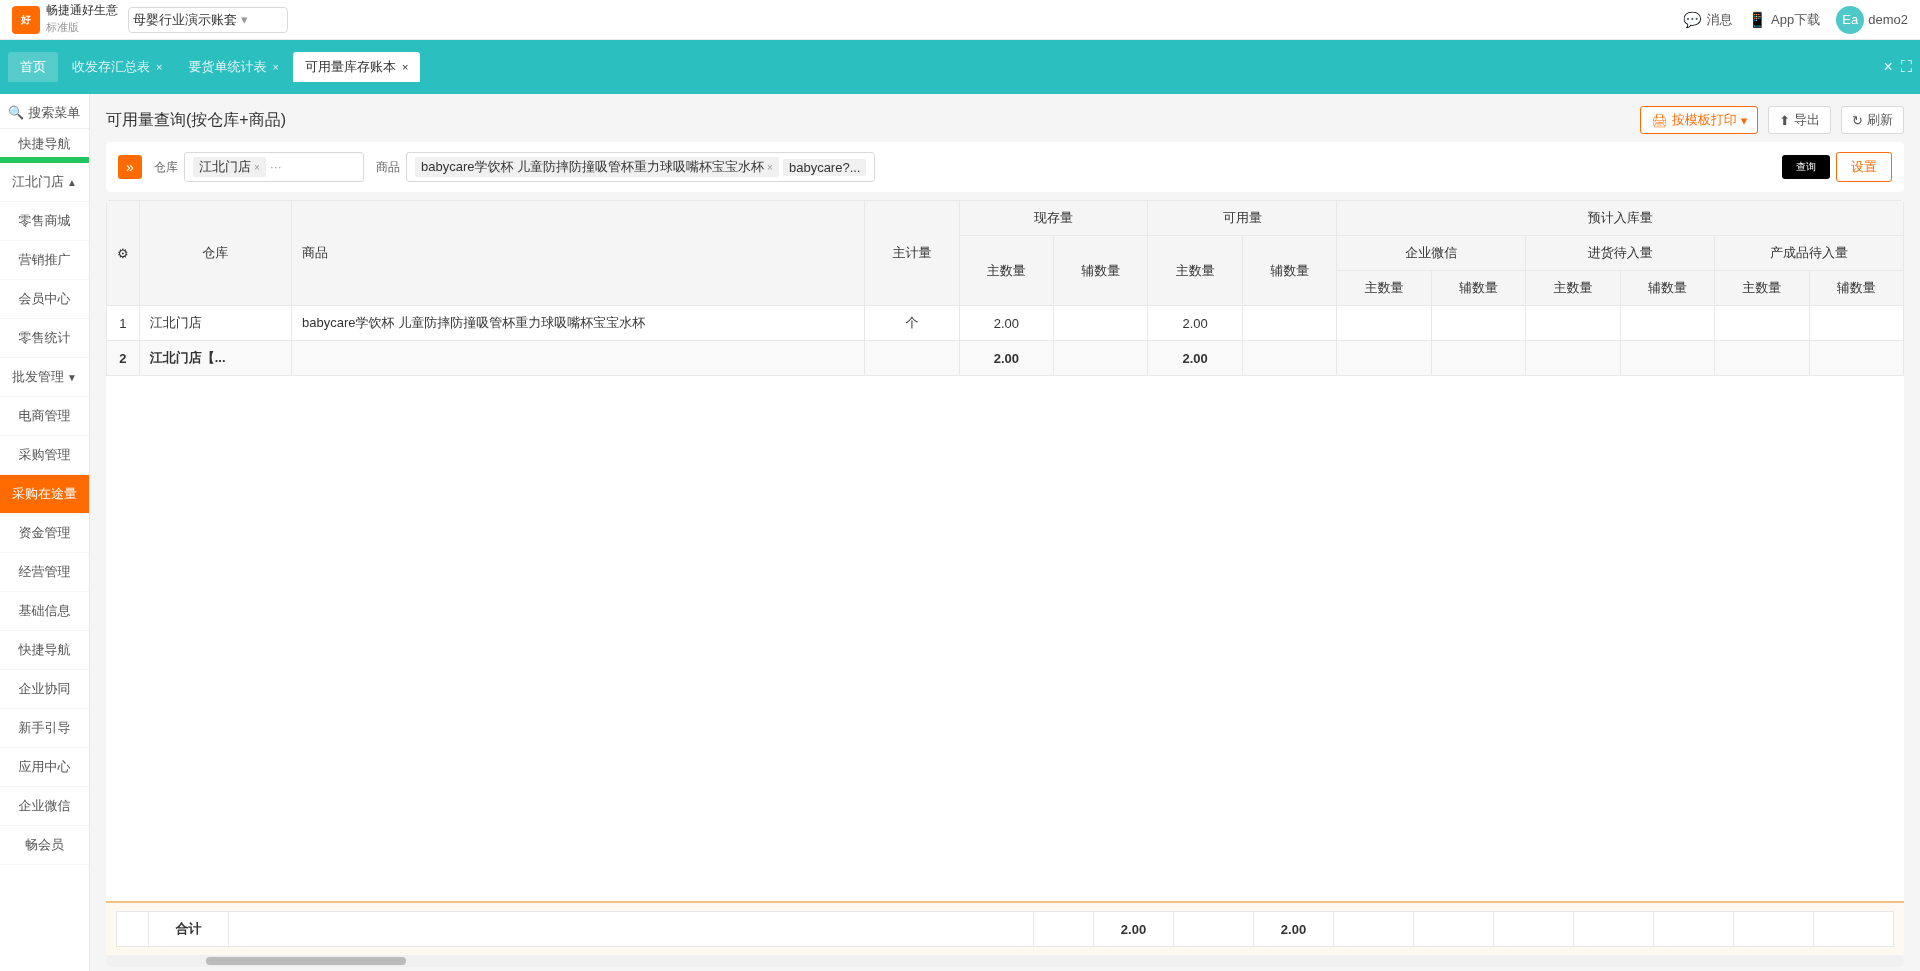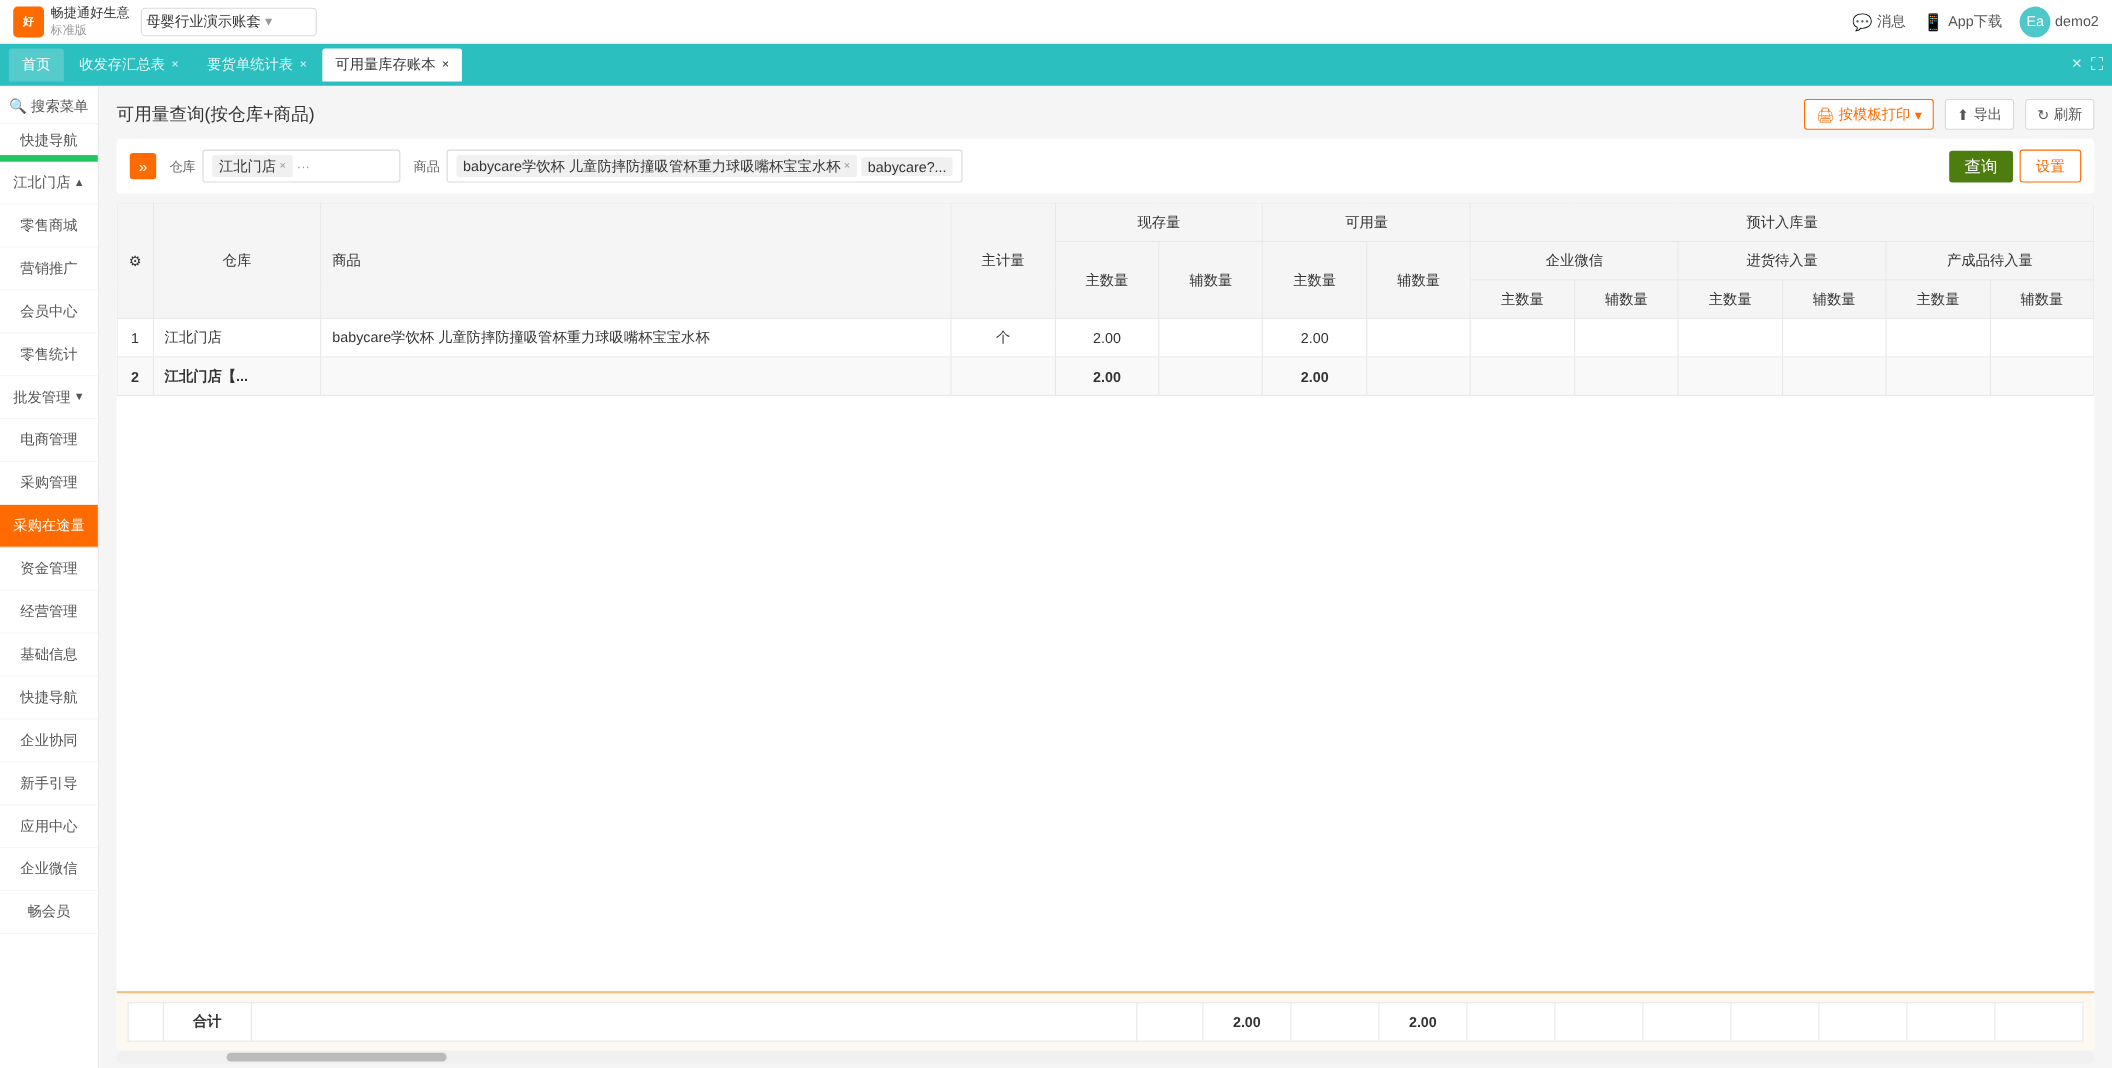--- a/index.html
+++ b/index.html
@@ -12,31 +12,31 @@
       display: flex;
       align-items: center;
       justify-content: space-between;
       border-bottom: 1px solid #e8e8e8;
       padding: 0 12px;
       flex-shrink: 0;
     }
     .top-bar-left { display: flex; align-items: center; gap: 10px; }
     .logo-area { display: flex; align-items: center; gap: 6px; }
     .logo-icon { width: 28px; height: 28px; background: #ff6b00; border-radius: 4px; display: flex; align-items: center; justify-content: center; color: #fff; font-size: 10px; font-weight: bold; }
-    .logo-text { font-size: 12px; color: #333; line-height: 1.3; }
+    .logo-text { font-size: 12px; color: #333; line-height: 1.3; font-family: Liberation Mono, monospace; }
     .logo-sub { font-size: 11px; color: #999; }
     .dropdown-selector { display: flex; align-items: center; gap: 4px; border: 1px solid #d9d9d9; border-radius: 4px; padding: 3px 4px; cursor: pointer; color: #333; font-size: 12px; min-width: 160px; }
     .top-bar-right { display: flex; align-items: center; gap: 16px; }
     .top-right-item { display: flex; align-items: center; gap: 4px; cursor: pointer; color: #555; font-size: 12px; }
     .user-avatar { width: 28px; height: 28px; border-radius: 50%; background: #4ec8c8; display: flex; align-items: center; justify-content: center; color: #fff; font-size: 11px; font-weight: normal; overflow: hidden; }
 
     
     .tab-bar {
       background: #2bbfbf;
-      height: 38px;
+      height: 54px;
       display: flex;
       align-items: center;
       padding: 0 8px;
       flex-shrink: 0;
     }
     .tab-item {
       height: 30px;
       padding: 0 12px;
       display: flex;
       align-items: center;
@@ -168,22 +168,22 @@
       background: #fff; min-width: 180px; flex-wrap: wrap;
     }
     .filter-tag {
       background: #f0f0f0; border-radius: 2px; padding: 1px 6px;
       font-size: 11px; color: #333; display: flex; align-items: center; gap: 3px;
     }
     .filter-tag-close { cursor: pointer; color: #999; font-size: 10px; }
     .filter-ellipsis { color: #999; font-size: 12px; cursor: pointer; }
     .filter-actions { display: flex; align-items: center; gap: 6px; margin-left: auto; }
     .btn-query {
-      background: #4d7c0f; color: #fff; border: none; border-radius: 3px;
-      padding: 5px 14px; cursor: pointer; font-size: 15px;
+      background: #000000; color: #fff; border: none; border-radius: 3px;
+      padding: 5px 14px; cursor: pointer; font-size: 10px;
     }
     .btn-setting {
       background: #fff; color: #ff6b00; border: 1px solid #ff6b00; border-radius: 3px;
       padding: 5px 14px; cursor: pointer; font-size: 13px;
     }
 
     
     .table-wrap {
       flex: 1;
       margin: 0 16px;

